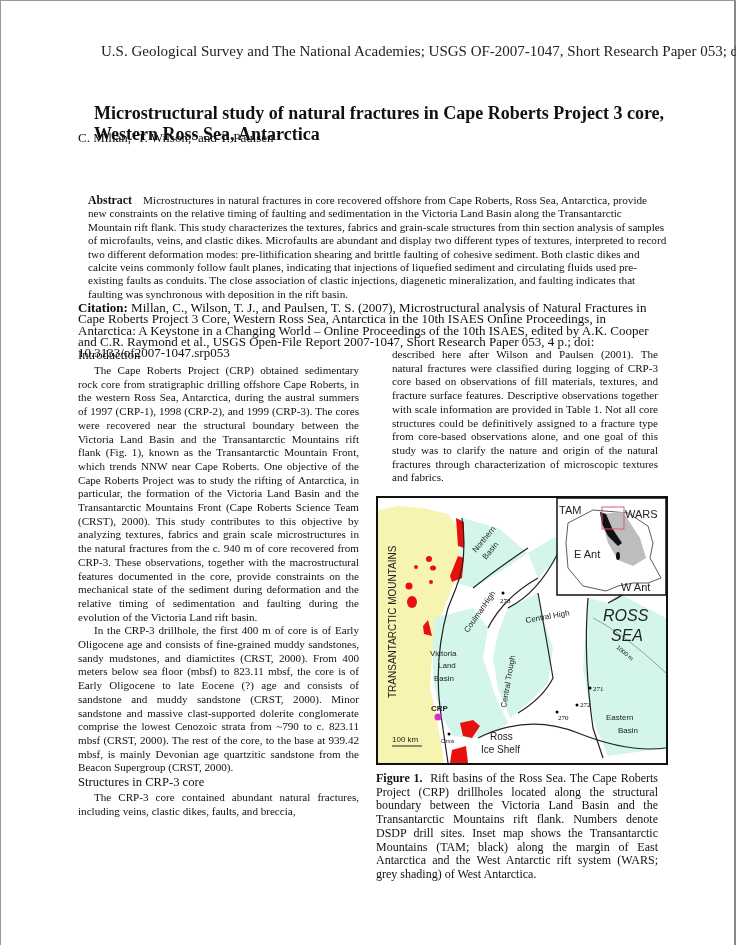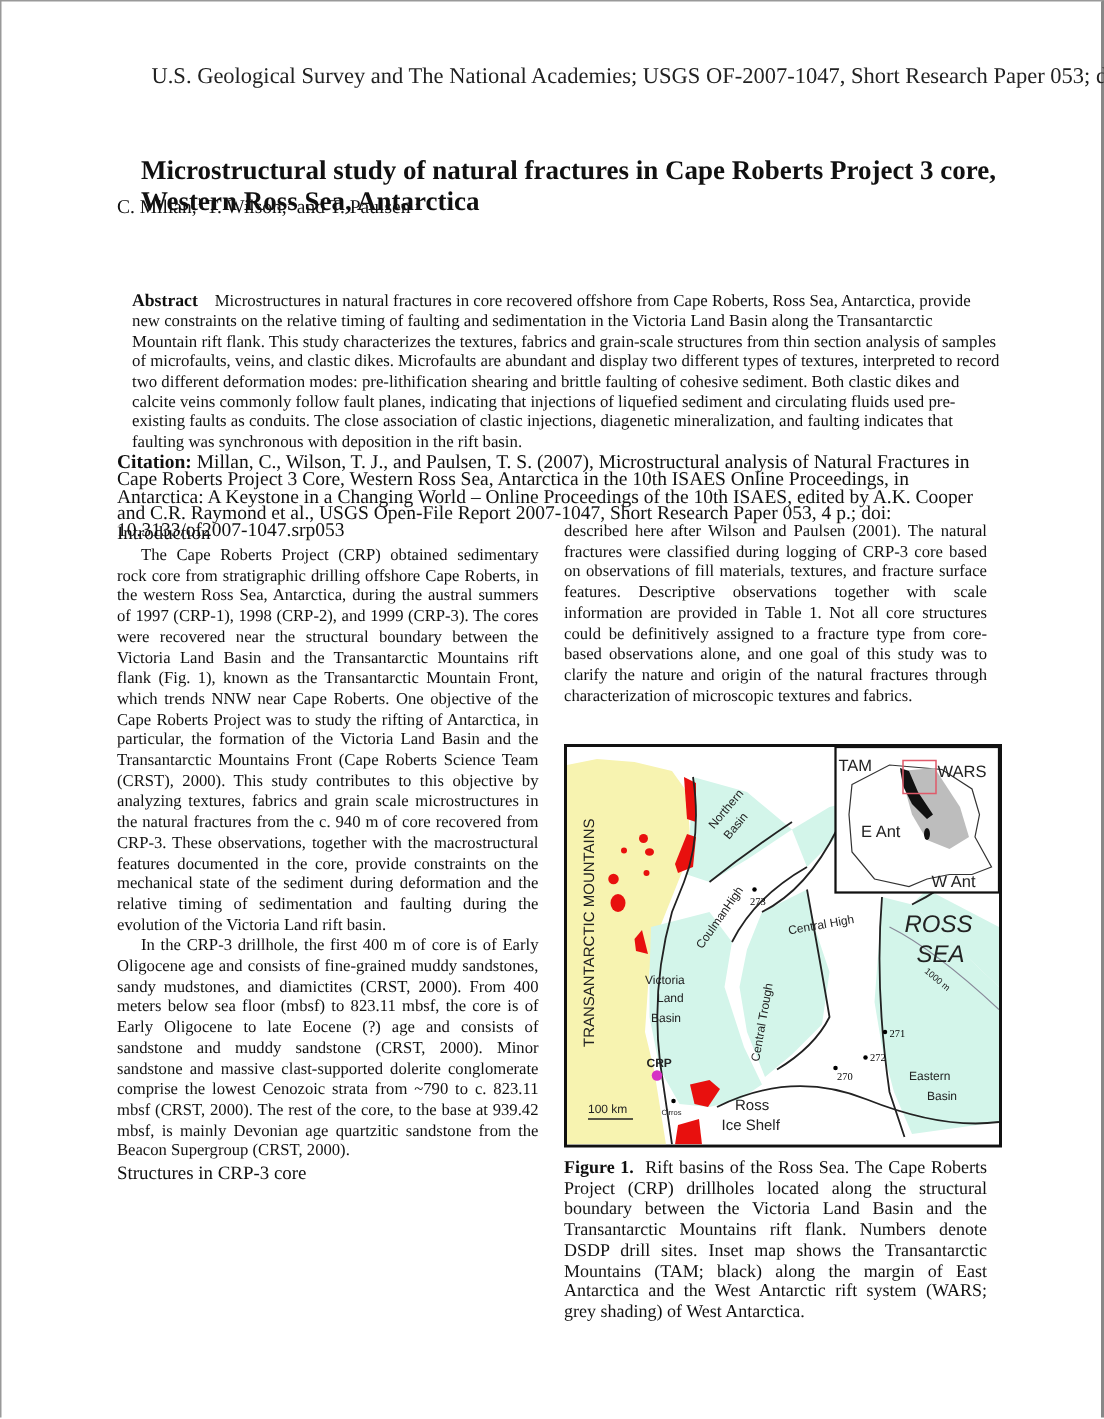--- a/index.html
+++ b/index.html
@@ -11,21 +11,21 @@
   .authors sup, .aff sup { font-size:7px; vertical-align:super; }
   .aff { position:absolute; left:78px; top:155px; font-size:8.6px; line-height:11.5px; white-space:nowrap; }
   .abstract { position:absolute; left:78px; top:184px; width:580px; font-size:11.2px; line-height:13.4px; margin:10px; }
   .abstract b { font-size:11.8px; }
   .citation { position:absolute; left:78px; top:302px; width:582px; font-size:13px; line-height:11.3px; margin:0; }
   .col { position:absolute; font-size:11.1px; line-height:13.7px; text-align:justify; }
   .col-left { left:78px; top:348px; width:281px; }
   .col-right { left:376px; top:348px; width:282px; }
   h2.sec { font-size:12.6px; font-weight:normal; margin:0 0 1px 0; line-height:15px; }
   p.par { margin:0; text-indent:16px; }
-  p.par.noindent { text-indent:0; }
+  p.par.noindent { text-indent:0;margin-left:16px; }
   .sec2 { margin-top:8px; }
   .figure { position:absolute; left:376px; top:496px; width:288px; height:265px; border:2px solid #111; background:#fff; overflow:hidden; }
   .figure svg { width:288px; height:265px; display:block; }
   .caption { position:absolute; left:376px; top:772px; width:282px; font-size:12px; line-height:13.7px; text-align:justify; margin:0; }
   .maplabel { font-family:"Liberation Sans", sans-serif; fill:#222; }
 </style>
 </head>
 <body>
 
 <div class="page-border"></div>
@@ -45,20 +45,21 @@
 
 <p class="abstract"><b>Abstract</b>&nbsp;&nbsp;&nbsp; <span>Microstructures in natural fractures in core recovered offshore from Cape Roberts, Ross Sea, Antarctica, provide new constraints on the relative timing of faulting and sedimentation in the Victoria Land Basin along the Transantarctic Mountain rift flank.  This study characterizes the textures, fabrics and grain-scale structures from thin section analysis of samples of microfaults, veins, and clastic dikes.  Microfaults are abundant and display two different types of textures, interpreted to record two different deformation modes: pre-lithification shearing and brittle faulting of cohesive sediment. Both clastic dikes and calcite veins commonly follow fault planes, indicating that injections of liquefied sediment and circulating fluids used pre-existing faults as conduits. The close association of clastic injections, diagenetic mineralization, and faulting indicates that faulting was synchronous with deposition in the rift basin.</span></p>
 
 <p class="citation"><b>Citation:</b> <span>Millan, C., Wilson, T. J., and Paulsen, T. S. (2007), Microstructural analysis of Natural Fractures in Cape Roberts Project 3 Core, Western Ross Sea, Antarctica in the 10th ISAES Online Proceedings, in Antarctica: A Keystone in a Changing World – Online Proceedings of the 10th ISAES, edited by A.K. Cooper and C.R. Raymond et al., USGS Open-File Report 2007-1047, Short Research Paper 053, 4 p.; doi: 10.3133/of2007-1047.srp053</span></p>
 
 <div class="col col-left">
   <h2 class="sec">Introduction</h2>
   <p class="par">The Cape Roberts Project (CRP) obtained sedimentary rock core from stratigraphic drilling offshore Cape Roberts, in the western Ross Sea, Antarctica, during the austral summers of 1997 (CRP-1), 1998 (CRP-2), and 1999 (CRP-3). The cores were recovered near the structural boundary between the Victoria Land Basin and the Transantarctic Mountains rift flank (Fig. 1), known as the Transantarctic Mountain Front, which trends NNW near Cape Roberts.  One objective of the Cape Roberts Project was to study the rifting of Antarctica, in particular, the formation of the Victoria Land Basin and the Transantarctic Mountains Front (Cape Roberts Science Team (CRST), 2000).  This study contributes to this objective by analyzing textures, fabrics and grain scale microstructures in the natural fractures from the c. 940 m of core recovered from CRP-3.  These observations, together with the macrostructural features documented in the core, provide constraints on the mechanical state of the sediment during deformation and the relative timing of sedimentation and faulting during the evolution of the Victoria Land rift basin.</p>
   <p class="par">In the CRP-3 drillhole, the first 400 m of core is of Early Oligocene age and consists of fine-grained muddy sandstones, sandy mudstones, and diamictites (CRST, 2000).  From 400 meters below sea floor (mbsf) to 823.11 mbsf, the core is of Early Oligocene to late Eocene (?) age and consists of sandstone and muddy sandstone (CRST, 2000).  Minor sandstone and massive clast-supported dolerite conglomerate comprise the lowest Cenozoic strata from ~790 to c. 823.11 mbsf (CRST, 2000).  The rest of the core, to the base at 939.42 mbsf, is mainly Devonian age quartzitic sandstone from the Beacon Supergroup (CRST, 2000).</p>
   <h2 class="sec sec2">Structures in CRP-3 core</h2>
+  <p class="par">The CRP-3 core contained abundant natural fractures, including veins, clastic dikes, faults, and breccia,</p>
 </div>
 
 <div class="col col-right">
   <p class="par noindent">described here after Wilson and Paulsen (2001).  The natural fractures were classified during logging of CRP-3 core based on observations of fill materials, textures, and fracture surface features.  Descriptive observations together with scale information are provided in Table 1.  Not all core structures could be definitively assigned to a fracture type from core-based observations alone, and one goal of this study was to clarify the nature and origin of the natural fractures through characterization of microscopic textures and fabrics.</p>
 </div>
 
 <div class="figure">
   <svg viewBox="0 0 288 265">
     <rect x="0" y="0" width="288" height="265" fill="#ffffff"></rect>
 

